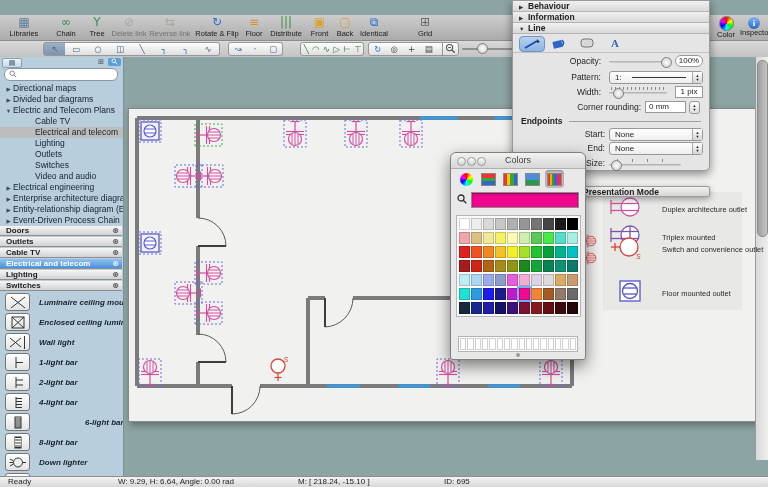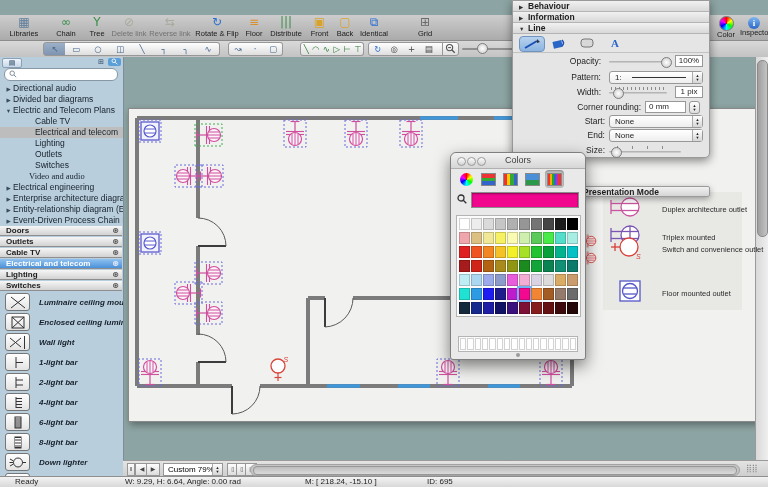--- a/index.html
+++ b/index.html
@@ -61,21 +61,21 @@
   #hrow{left:123px;right:0;top:460px;height:17px;background:linear-gradient(#e4e4e4,#cccccc);border-top:1px solid #9a9a9a;}
   .hbtn{position:absolute;top:2px;height:11px;background:linear-gradient(#fdfdfd,#dcdcdc);border:1px solid #979797;
     font-size:6px;line-height:11px;text-align:center;color:#444;}
   #zoomfield{position:absolute;left:40px;top:2px;width:58px;height:11px;background:#fff;border:1px solid #979797;font-size:8px;line-height:11px;}
   #zoomfield .val{padding-left:4px;}
   .stepper{position:absolute;right:0;top:0;bottom:0;width:9px;background:linear-gradient(#fefefe,#d6d6d6);border-left:1px solid #aaa;
     display:flex;flex-direction:column;align-items:center;justify-content:center;font-size:4px;line-height:4px;color:#222;}
   #htrack{position:absolute;left:127px;right:28px;top:3px;height:10px;background:#c6c6c6;border:1px solid #a3a3a3;border-radius:6px;}
   #htrack .thumb{position:absolute;left:2px;right:2px;top:1px;height:7px;border-radius:4px;background:linear-gradient(#bdbdbd,#dadada);border:1px solid #979797;}
   #statusbar{left:0;right:0;bottom:0;height:10px;background:linear-gradient(#f3f3f3,#d8d8d8);border-top:1px solid #8e8e8e;font-size:8px;color:#222;}
-  #statusbar span{position:absolute;top:0;line-height:10px;white-space:nowrap;margin-left:7px;}
+  #statusbar span{position:absolute;top:0;line-height:10px;white-space:nowrap;}
   
   #inspector{left:512px;top:0px;width:196px;background:#e5e5e5;border:1px solid #9a9a9a;border-radius:0 0 5px 5px;
     box-shadow:0 3px 10px rgba(0,0,0,.45);font-size:8.5px;color:#1e1e1e;}
   .ih{height:10px;background:linear-gradient(#f1f1f1,#d8d8d8);border-bottom:1px solid #b4b4b4;font-weight:bold;
     line-height:10px;padding-left:6px;}
   .ih .tri{display:inline-block;width:9px;font-size:5.5px;color:#333;}
   #insp-icons{position:relative;height:18px;border-bottom:1px solid #c2c2c2;}
   .iicon{position:absolute;top:2px;width:24px;height:14px;border-radius:4px;display:flex;align-items:center;justify-content:center;}
   .iicon.active{background:linear-gradient(#b7d2ee,#8cb4e0);border:1px solid #6f94bf;}
   .irow{position:relative;height:16px;}
@@ -485,29 +485,29 @@
           <line x1="6" y1="6" x2="9" y2="9" stroke="#fff" stroke-width="1.2"></line>
         </svg>
     </div>
     <div id="sb-search">
       <svg width="8" height="8" viewBox="0 0 10 10" style="position:absolute;left:4px;top:1px;">
           <circle cx="4" cy="4" r="2.8" fill="none" stroke="#7a8a96" stroke-width="1.2"></circle>
           <line x1="6.2" y1="6.2" x2="9" y2="9" stroke="#7a8a96" stroke-width="1.2"></line>
         </svg>
     </div>
     <div id="sb-tree">
-        <div class="tree-row" style="top: 26px; padding-left: 4px;"><span class="tri">▶</span><span>Directional audio</span></div>
+        <div class="tree-row" style="top: 26px; padding-left: 4px;"><span class="tri">▶</span><span>Directional maps</span></div>
         <div class="tree-row" style="top: 37px; padding-left: 4px;"><span class="tri">▶</span><span>Divided bar diagrams</span></div>
         <div class="tree-row" style="top: 48px; padding-left: 4px;"><span class="tri">▼</span><span>Electric and Telecom Plans</span></div>
         <div class="tree-row" style="top: 59px; padding-left: 26px;"><span class="tri"></span><span>Cable TV</span></div>
         <div class="tree-row selected" style="top: 70px; padding-left: 26px;"><span class="tri"></span><span>Electrical and telecom</span></div>
         <div class="tree-row" style="top: 81px; padding-left: 26px;"><span class="tri"></span><span>Lighting</span></div>
         <div class="tree-row" style="top: 92px; padding-left: 26px;"><span class="tri"></span><span>Outlets</span></div>
         <div class="tree-row" style="top: 103px; padding-left: 26px;"><span class="tri"></span><span>Switches</span></div>
-        <div class="tree-row" style="top: 114px; padding-left: 20px; font-family: Liberation Serif, serif;"><span class="tri"></span><span>Video and audio</span></div>
+        <div class="tree-row" style="top: 114px; padding-left: 26px;"><span class="tri"></span><span>Video and audio</span></div>
         <div class="tree-row" style="top: 125px; padding-left: 4px;"><span class="tri">▶</span><span>Electrical engineering</span></div>
         <div class="tree-row" style="top: 136px; padding-left: 4px;"><span class="tri">▶</span><span>Enterprise architecture diagrams</span></div>
         <div class="tree-row" style="top: 147px; padding-left: 4px;"><span class="tri">▶</span><span>Entity-relationship diagram (ERD)</span></div>
         <div class="tree-row" style="top: 158px; padding-left: 4px;"><span class="tri">▶</span><span>Event-Driven Process Chain Diagrams</span></div>
       </div>
     <div id="sb-sections">
         <div class="sec" style="top: 169px;"><span>Doors</span><span class="gear">⊛</span></div>
         <div class="sec" style="top: 180px;"><span>Outlets</span><span class="gear">⊛</span></div>
         <div class="sec" style="top: 191px;"><span>Cable TV</span><span class="gear">⊛</span></div>
         <div class="sec selected" style="top: 202px;"><span>Electrical and telecom</span><span class="gear">⊛</span></div>
@@ -568,21 +568,21 @@
             <svg width="22" height="15" viewBox="0 0 22 15" stroke="#333" stroke-width="1">
               <line x1="9" y1="2" x2="9" y2="13"></line>
               <line x1="9" y1="3.5" x2="15" y2="3.5"></line>
               <line x1="9" y1="6.5" x2="15" y2="6.5"></line>
               <line x1="9" y1="9.5" x2="15" y2="9.5"></line>
               <line x1="9" y1="12.5" x2="15" y2="12.5"></line>
             </svg>
           </div>
           <span class="lib-lb">4-light bar</span>
         </div>
-        <div class="lib-item" style="top: 355px;">
+        <div class="lib-item" style="top: 355px; gap: 46px;">
           <div class="lib-ic">
             <svg width="22" height="15" viewBox="0 0 22 15" stroke="#333" stroke-width="1">
               <rect x="8" y="2" width="6" height="11" fill="none"></rect>
               <line x1="8" y1="4" x2="14" y2="4"></line>
               <line x1="8" y1="6" x2="14" y2="6"></line>
               <line x1="8" y1="8" x2="14" y2="8"></line>
               <line x1="8" y1="10" x2="14" y2="10"></line>
               <line x1="8" y1="12" x2="14" y2="12"></line>
             </svg>
           </div>
@@ -649,21 +649,21 @@
           </svg>
       </div>
       <div class="iicon" style="left:90px;">
         <span style="font-family:'Liberation Serif',serif;font-weight:bold;color:#2a66c8;font-size:11px;">A</span>
       </div>
     </div>
     <div class="irow">
       <span class="ilab" style="left:24px;width:64px;">Opacity:</span>
       <span class="itrack" style="left:96px;width:58px;"></span>
       <span class="iknob" style="left:148px;top:4px;"></span>
-      <span class="ifield" style="left:162px;width:26px;">100%</span>
+      <span class="ifield" style="left:162px;width:26px;border-radius:6px;">100%</span>
     </div>
     <div class="irow" style="height:15px;">
       <span class="ilab" style="left:24px;width:64px;">Pattern:</span>
       <span class="idrop" style="left:96px;width:92px;">
         <span class="val">1:</span>
         <span style="position:absolute;left:22px;top:5px;width:54px;height:1px;background:#333;"></span>
         <span class="stepper">
             <span>▲</span>
             <span>▼</span>
           </span>
@@ -676,20 +676,24 @@
       <span class="iknob" style="left:100px;top:4px;"></span>
       <span class="ifield" style="left:162px;width:26px;">1 pix</span>
     </div>
     <div class="irow" style="height:15px;">
       <span class="ilab" style="left:40px;width:88px;">Corner rounding:</span>
       <span class="ifield" style="left:132px;width:36px;text-align:left;padding-left:3px;">0 mm</span>
       <span class="stepper" style="left:176px;right:auto;width:9px;top:2px;height:11px;border:1px solid #989898;border-radius:3px;background:linear-gradient(#fff,#ddd);">
           <span>▲</span>
           <span>▼</span>
         </span>
+    </div>
+    <div class="endcap">
+      <span class="elab">Endp­oints</span>
+        <span class="eline"></span>
     </div>
     <div class="irow" style="height:14px;">
       <span class="ilab" style="left:36px;width:56px;top:2px;">Start:</span>
       <span class="idrop" style="left:96px;width:92px;top:1px;">
         <span class="val">None</span>
         <span class="stepper">
             <span>▲</span>
             <span>▼</span>
           </span>
       </span>
@@ -831,40 +835,21 @@
         <div class="rsw"></div>
         <div class="rsw"></div>
         <div class="rsw"></div>
         <div class="rsw"></div>
         <div class="rsw"></div>
         <div class="rsw"></div>
       </div>
     <div id="cdrag"></div>
   </div>
 
-  <div class="abs" id="hrow">
-    <div class="hbtn" style="left:4px;width:6px;">‖</div>
-    <div class="hbtn" style="left:12px;width:12px;">◀</div>
-    <div class="hbtn" style="left:23px;width:12px;">▶</div>
-    <div id="zoomfield">
-      <span class="val">Custom 79%</span>
-      <span class="stepper">
-          <span>▲</span>
-          <span>▼</span>
-        </span>
-    </div>
-    <div class="hbtn" style="left:104px;width:10px;">▯</div>
-    <div class="hbtn" style="left:113px;width:10px;">▯</div>
-    <div class="hbtn" style="left:122px;width:10px;">▯</div>
-    <div id="htrack">
-        <div class="thumb"></div>
-      </div>
-    <div style="position:absolute;right:4px;top:3px;width:18px;height:10px;color:#8a8a8a;font-size:8px;line-height:10px;font-family:'DejaVu Sans',sans-serif;">⣿⣿</div>
-  </div>
 
   <div class="abs" id="statusbar">
     <span style="left:8px;">Ready</span>
     <span style="left:118px;">W: 9.29,  H: 6.64,  Angle: 0.00 rad</span>
     <span style="left:298px;">M: [ 218.24, -15.10 ]</span>
-    <span style="left:420px;">ID: 695</span>
+    <span style="left:444px;">ID: 695</span>
   </div>
 
 </div>
 
 </body></html>

